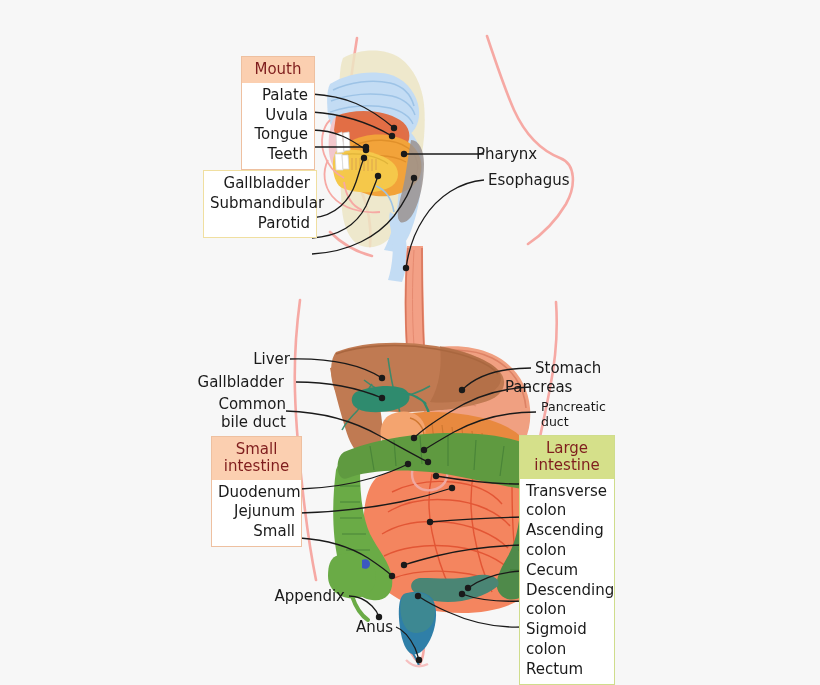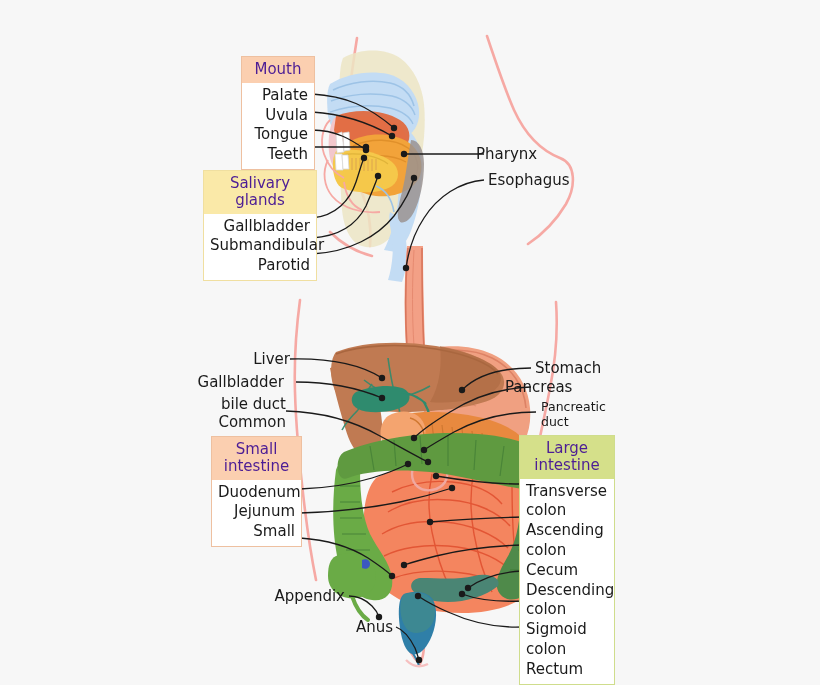--- a/index.html
+++ b/index.html
@@ -23,21 +23,21 @@
   
   .group-box {
     position: absolute;
     box-sizing: border-box;
     background: #ffffff;
     border: 1px solid #e8c6a8;
   }
   .group-box .gb-head {
     text-align: center;
     font-size: 15px;
-    color: #4c1d95;
+    color: #7f1d1d;
     line-height: 1.12;
     padding: 4px 2px 5px 2px;
   }
   .group-box .gb-items {
     padding: 3px 6px 4px 6px;
   }
   .group-box .gb-item {
     text-align: right;
     font-size: 15px;
     color: #1a1a1a;
@@ -377,24 +377,20 @@
     <div class="gb-head">Mouth</div>
     <div class="gb-items">
       <div class="gb-item">Palate</div>
       <div class="gb-item">Uvula</div>
       <div class="gb-item">Tongue</div>
       <div class="gb-item">Teeth</div>
     </div>
   </div>
 
   <div class="group-box box-saliva" style="left:203px; top:170px; width:114px;">
-    <div class="gb-head">
-      <div>Salivary</div>
-      <div>glands</div>
-    </div>
     <div class="gb-items">
       <div class="gb-item">Gallbladder</div>
       <div class="gb-item">Submandibular</div>
       <div class="gb-item">Parotid</div>
     </div>
   </div>
 
   <div class="group-box box-small" style="left:211px; top:436px; width:91px;">
     <div class="gb-head">
       <div>Small</div>
@@ -440,22 +436,22 @@
 
   <div class="flabel" style="left:476px; top:146px;">Pharynx</div>
 
   <div class="flabel" style="left:488px; top:172px;">Esophagus</div>
 
   <div class="flabel right" style="left:150px; top:351px; width:140px;">Liver</div>
 
   <div class="flabel right" style="left:138px; top:374px; width:146px;">Gallbladder</div>
 
   <div class="flabel right" style="left:146px; top:396px; width:140px;">
+    <div>Common</div>
     <div>bile duct</div>
-    <div>Common</div>
   </div>
 
   <div class="flabel" style="left:535px; top:360px;">Stomach</div>
 
   <div class="flabel" style="left:505px; top:379px;">Pancreas</div>
 
   <div class="flabel small" style="left:541px; top:400px;">
     <div>Pancreatic</div>
     <div>duct</div>
   </div>

